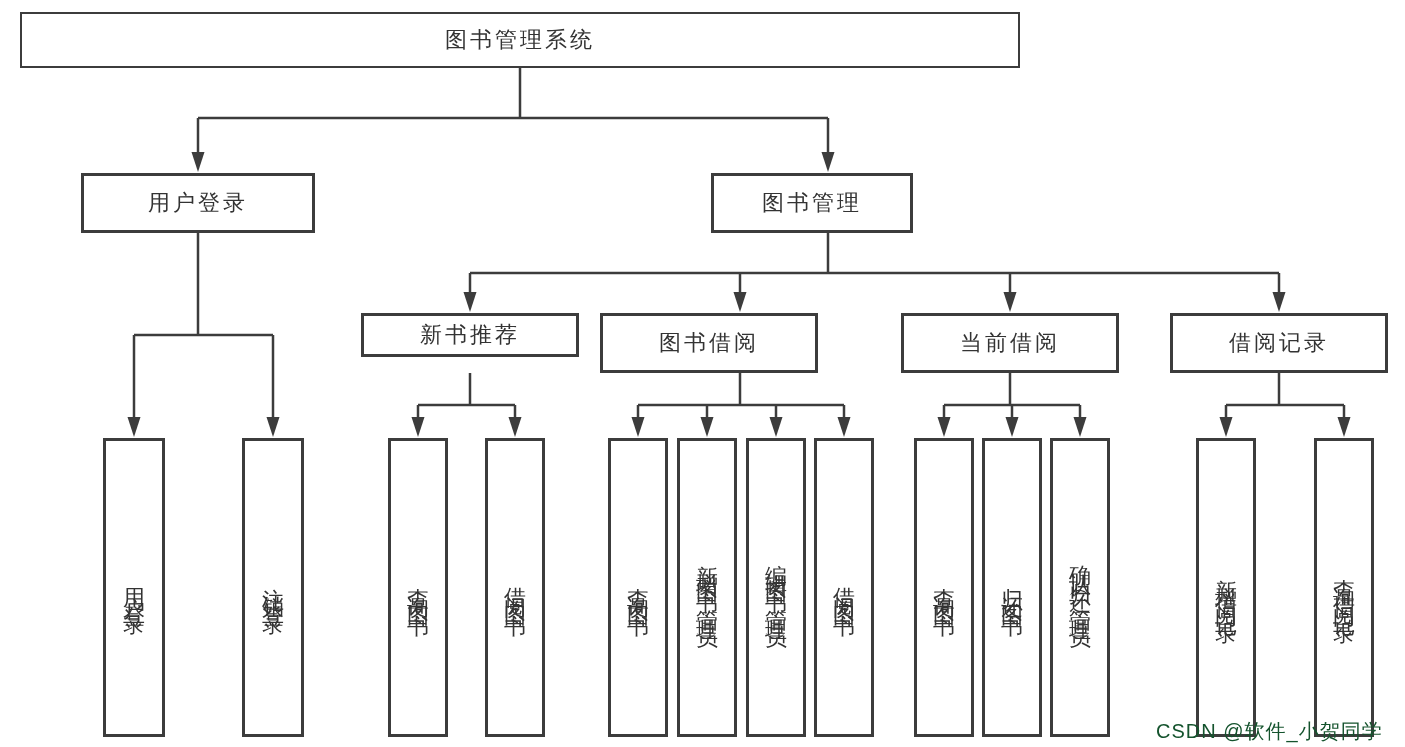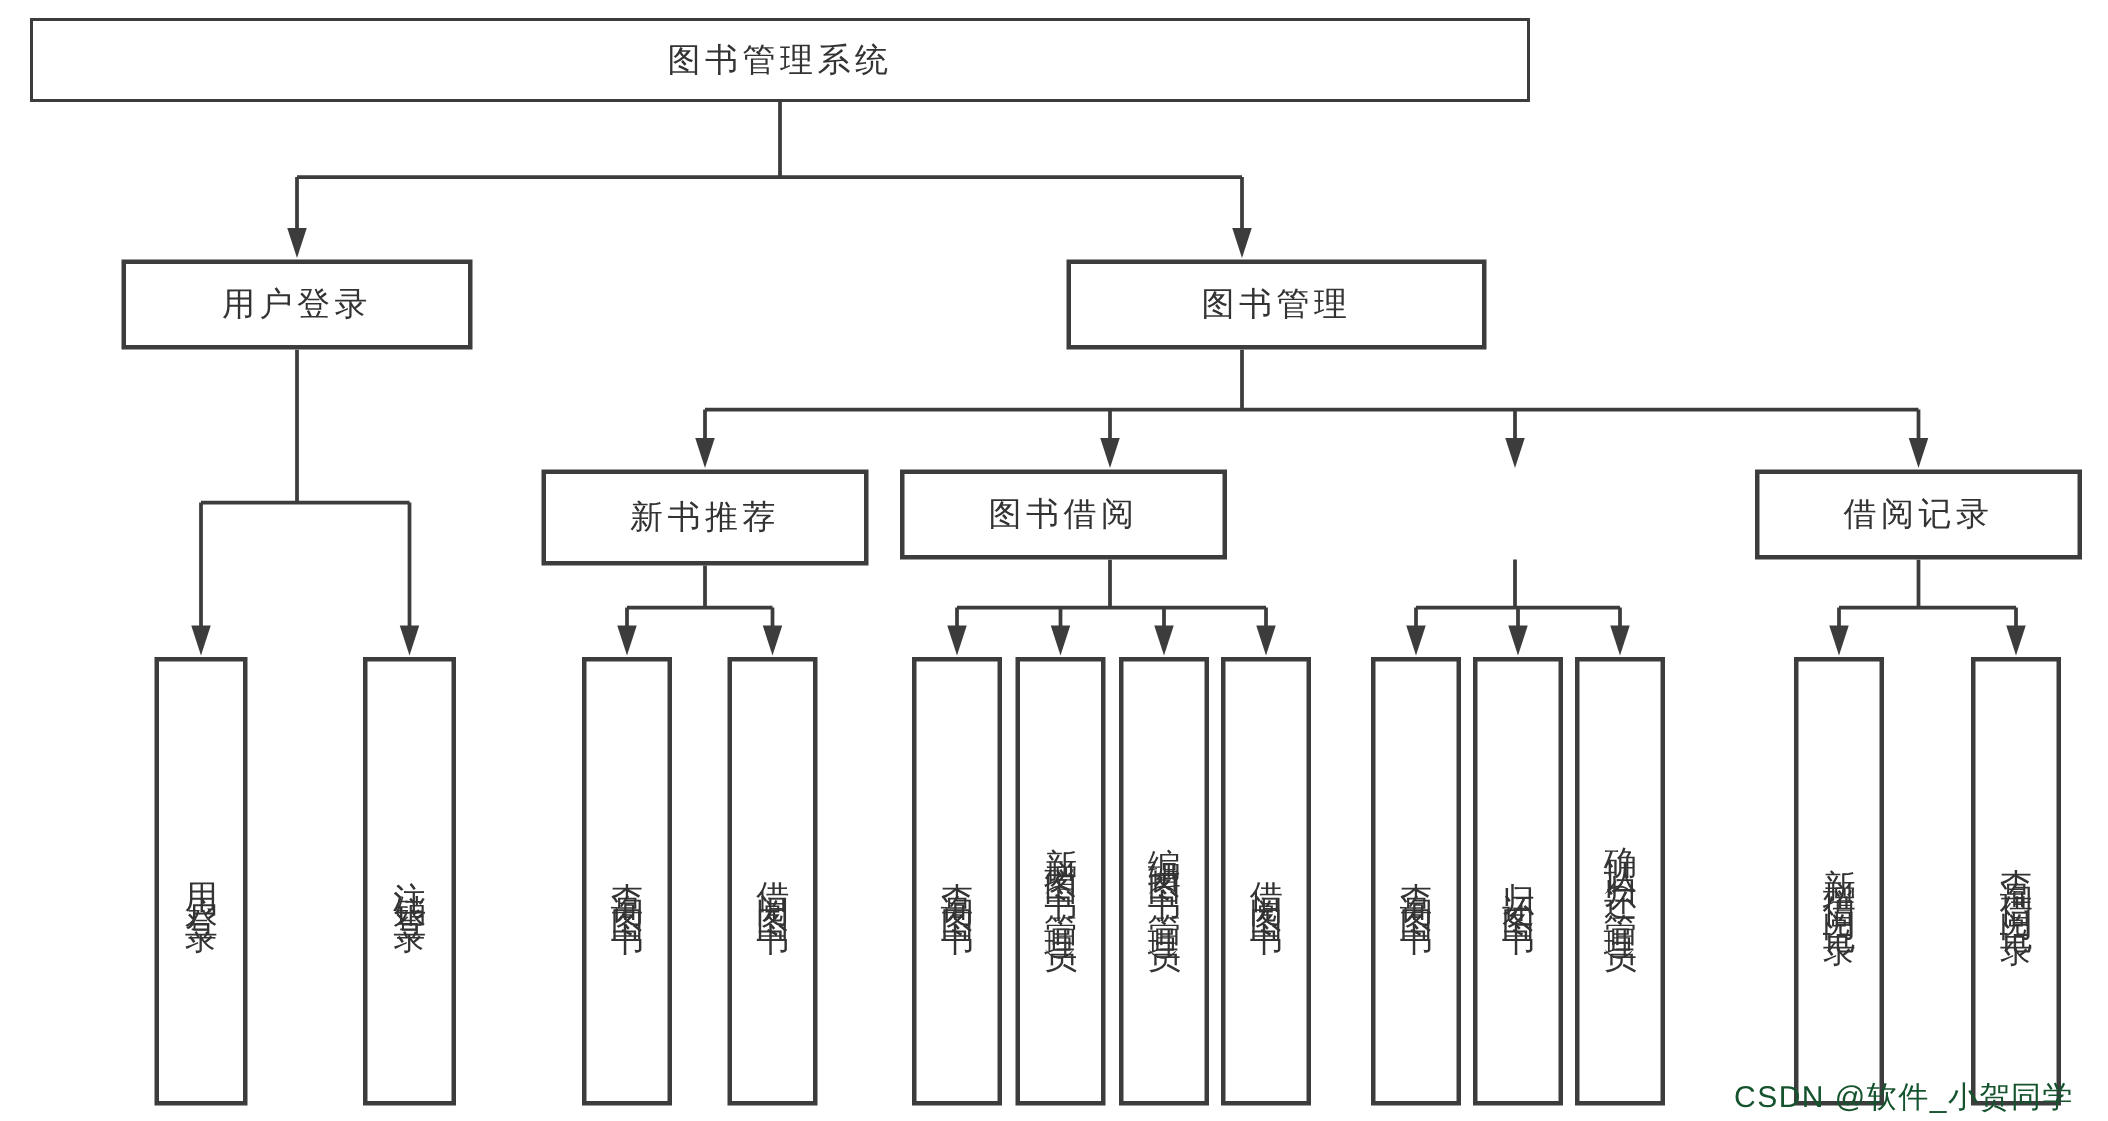--- a/index.html
+++ b/index.html
@@ -129,30 +129,33 @@
     </g>
   </svg>
 
   <div class="node h root" style="left:20px; top:12px; width:1000px; height:56px;">
     <span>图书管理系统</span>
   </div>
 
   <div class="node h" style="left:81px; top:173px; width:234px; height:60px;">
     <span>用户登录</span>
   </div>
-  <div class="node h" style="left:711px; top:173px; width:280px; height:60px;">
+  <div class="node h" style="left:711px; top:173px; width:202px; height:60px;">
     <span>图书管理</span>
   </div>
 
-  <div class="node h" style="left:361px; top:313px; width:218px; height:64px;">
+  <div class="node h" style="left:361px; top:313px; width:218px; height:44px;">
     <span>新书推荐</span>
   </div>
   <div class="node h" style="left:600px; top:313px; width:218px; height:60px;">
     <span>图书借阅</span>
   </div>
+  <div class="node h" style="left:901px; top:313px; width:218px; height:60px;">
+    <span>当前借阅</span>
+  </div>
   <div class="node h" style="left:1170px; top:313px; width:218px; height:60px;">
     <span>借阅记录</span>
   </div>
 
   <div class="node v" style="left:103px; top:438px; width:62px; height:299px;">
     <span>用户登录</span>
   </div>
   <div class="node v" style="left:242px; top:438px; width:62px; height:299px;">
     <span>注销登录</span>
   </div>

